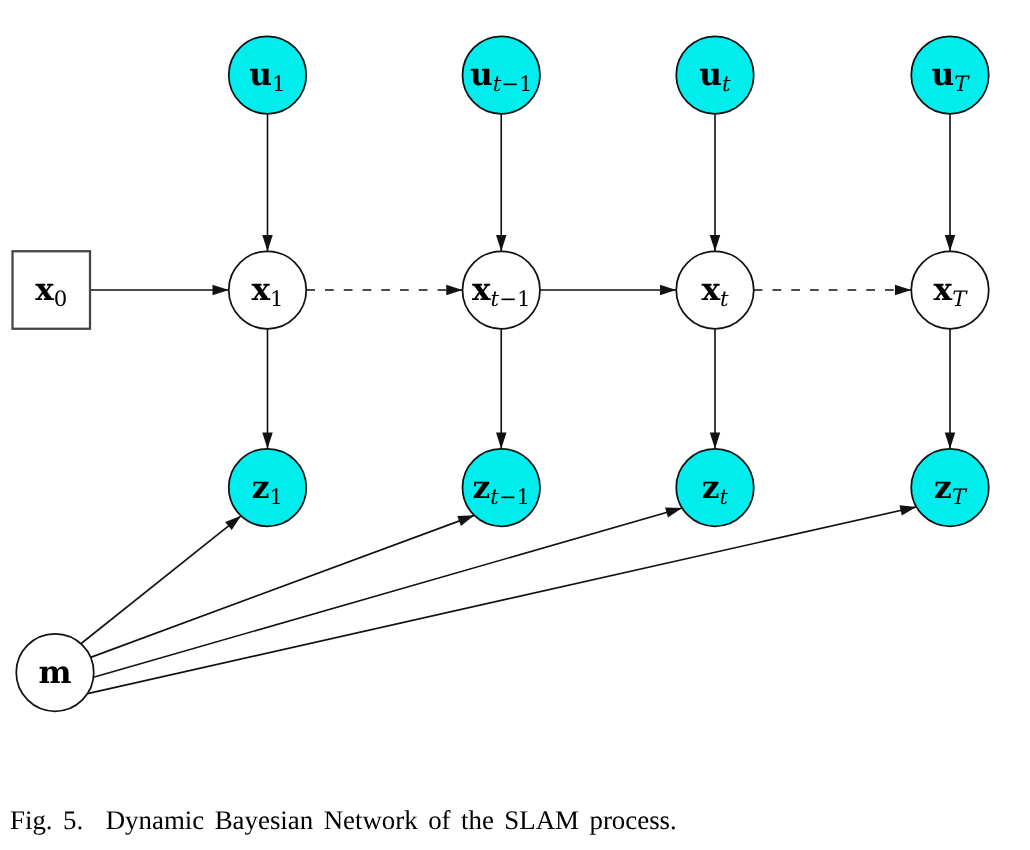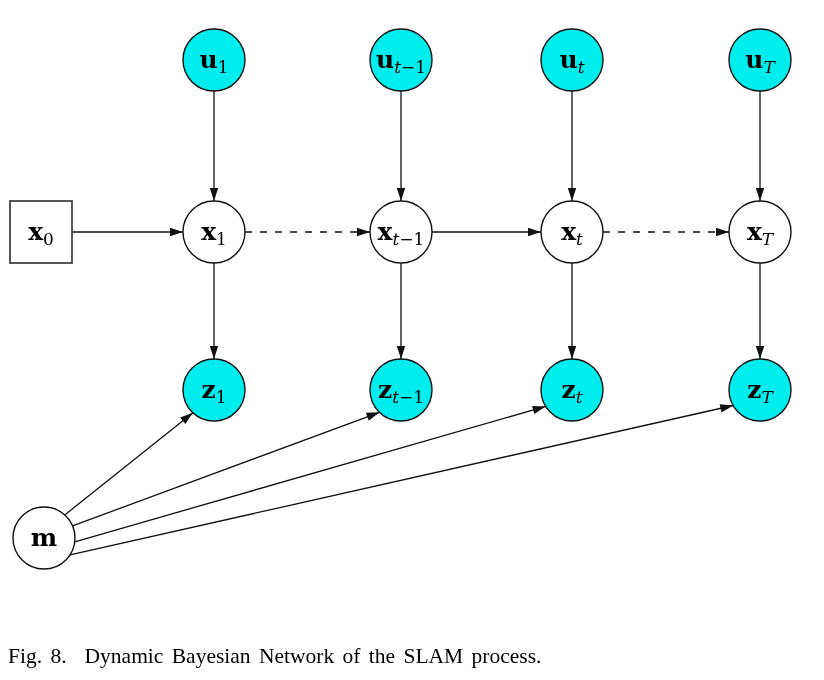--- a/index.html
+++ b/index.html
@@ -103,15 +103,15 @@
       <g>
         <circle cx="760" cy="390" r="31" fill="#00EDED" class="node-circle"></circle>
         <text x="760" y="398" text-anchor="middle"><tspan class="nlabel">z</tspan><tspan class="nsub it" dy="5">T</tspan></text>
       </g>
       <g>
         <circle cx="44" cy="538" r="31" fill="#ffffff" class="node-circle"></circle>
         <text x="44" y="546" text-anchor="middle"><tspan class="nlabel">m</tspan></text>
       </g>
     </svg>
   <div class="caption">
-    <span class="fig-label">Fig. 8.</span><span>Dynamic Bayesian Network of the SLAM process.</span>
+    <span class="fig-label">Fig. 5.</span><span>Dynamic Bayesian Network of the SLAM process.</span>
   </div>
 </div>
 
 </body></html>

